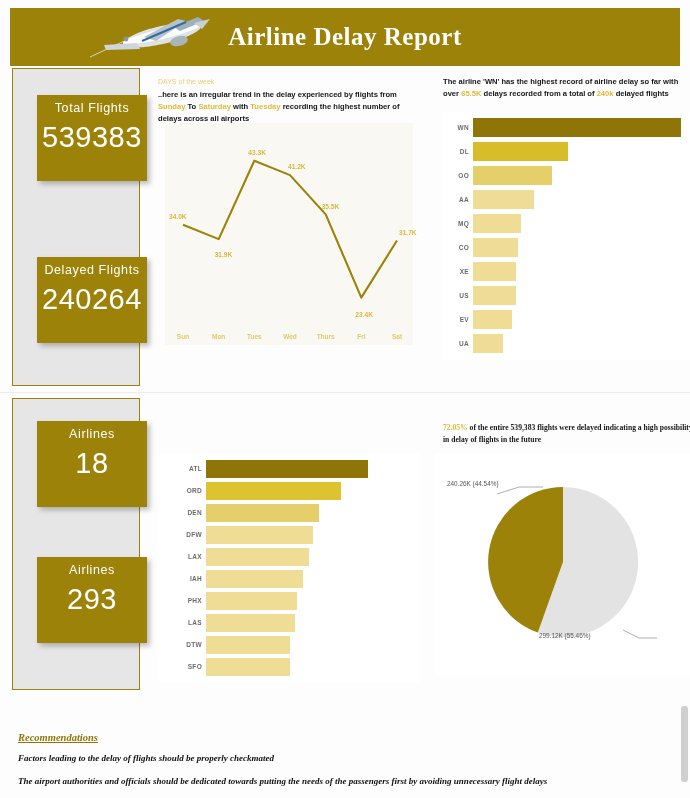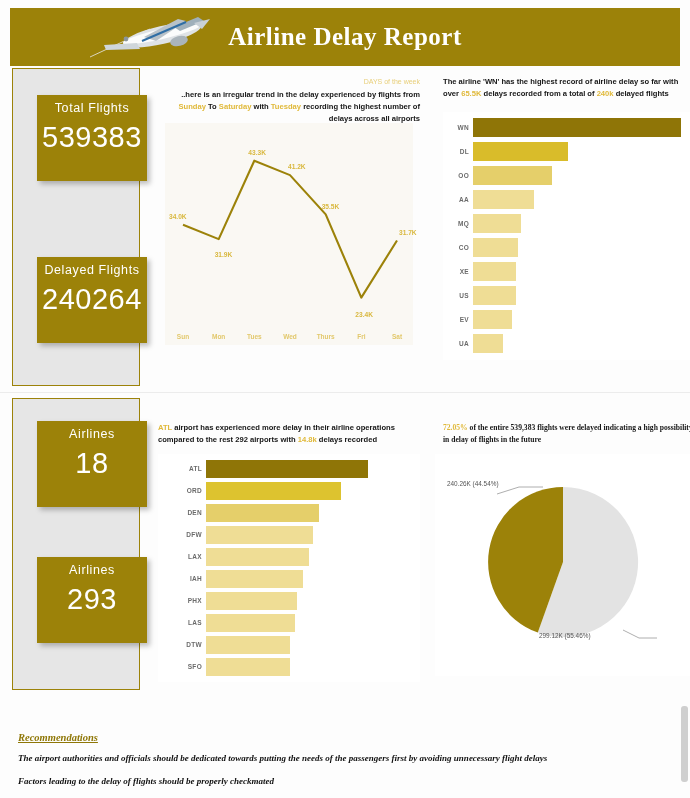--- a/index.html
+++ b/index.html
@@ -80,21 +80,21 @@
       <div class="kpi-card" style="top:26px;height:86px;">
         <div class="kpi-label">Total Flights</div>
         <div class="kpi-value">539383</div>
       </div>
       <div class="kpi-card" style="top:188px;height:86px;">
         <div class="kpi-label">Delayed Flights</div>
         <div class="kpi-value">240264</div>
       </div>
     </div>
 
-    <div class="note" style="left:148px;top:8px;width:262px;text-align:right;">
+    <div class="note" style="left:148px;top:8px;width:262px;">
       <span class="eyebrow">DAYS of the week</span>
       <span><span>..here is an irregular trend in the delay experienced by flights from </span><span class="gold">Sunday</span><span> To </span><span class="gold">Saturday</span><span> with </span><span class="gold">Tuesday</span><span> recording the highest number of delays across all airports</span></span>
     </div>
 
     <div class="note" style="left:433px;top:8px;width:250px;">
       <span><span>The airline 'WN' has the highest record of airline delay so far with over </span><span class="gold">65.5K</span><span> delays recorded from a total of </span><span class="gold">240k</span><span> delayed flights</span></span>
     </div>
 
     <div class="chart-box" style="left:155px;top:55px;width:248px;height:222px;">
       <svg id="line-svg" viewBox="0 0 248 222" style="position:absolute;left:0;top:0;width:248px;height:222px;">
@@ -152,23 +152,20 @@
       <div class="kpi-card" style="top:22px;height:86px;">
         <div class="kpi-label">Airlines</div>
         <div class="kpi-value">18</div>
       </div>
       <div class="kpi-card" style="top:158px;height:86px;">
         <div class="kpi-label">Airlines</div>
         <div class="kpi-value">293</div>
       </div>
     </div>
 
-    <div class="note" style="left:148px;top:24px;width:262px;">
-      <span><span class="gold">ATL</span><span> airport has experienced more delay in their airline operations compared to the rest 292 airports with </span><span class="gold">14.8k</span><span> delays recorded</span></span>
-    </div>
 
     <div class="note" style="left:433px;top:24px;width:250px;font-family:'Liberation Serif',serif;">
       <span><span class="gold">72.05%</span><span> of the entire 539,383 flights were delayed indicating a high possibility in delay of flights in the future</span></span>
     </div>
 
     <div class="plot-white" style="left:148px;top:56px;width:262px;height:228px;">
       <div id="airport-bars" style="position:absolute;left:0;top:0;width:262px;height:228px;">
           <div class="bar-cat" style="left: 0px; width: 44px; top: 11px;">ATL</div>
           <div class="bar" style="left: 48px; top: 6px; height: 18px; width: 162px; background: rgb(143, 117, 7);"></div>
           <div class="bar-cat" style="left: 0px; width: 44px; top: 33px;">ORD</div>
@@ -201,18 +198,18 @@
         </svg>
       <div id="pie-labels">
           <div class="pie-label" style="left: 12px; top: 26px;">240.26K (44.54%)</div>
           <div class="pie-label" style="left: 104px; top: 178px;">299.12K (55.46%)</div>
         </div>
     </div>
   </div>
 
   <div class="rec" style="top:732px;font-style:italic;">
     <div class="rec-title">Recommendations</div>
+    <div class="rec-line">Factors leading to the delay of flights should be properly checkmated</div>
     <div class="rec-line">The airport authorities and officials should be dedicated towards putting the needs of the passengers first by avoiding unnecessary flight delays</div>
-    <div class="rec-line">Factors leading to the delay of flights should be properly checkmated</div>
   </div>
 
   <div class="scrollbar"></div>
 </div>
 
 </body></html>

